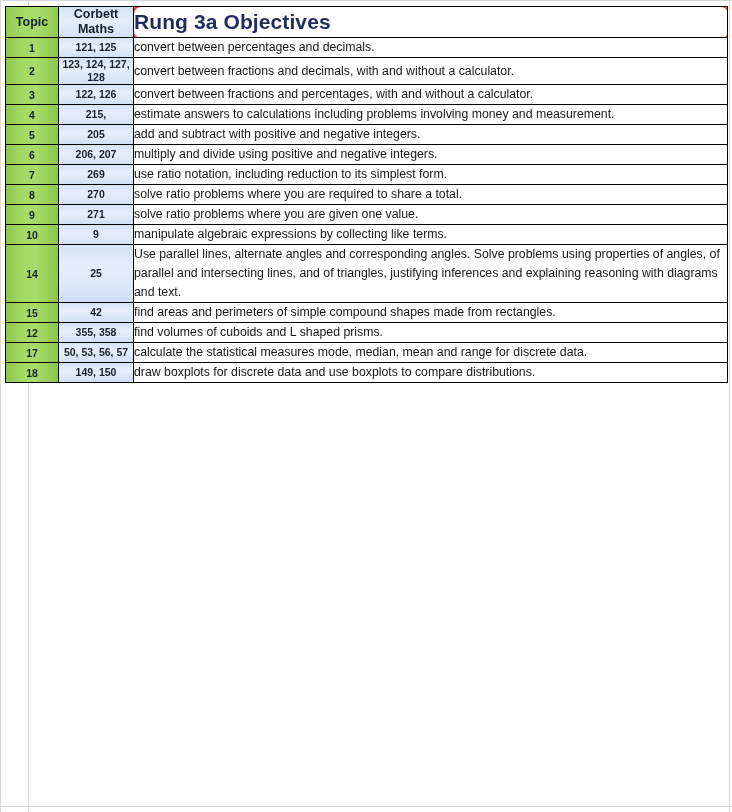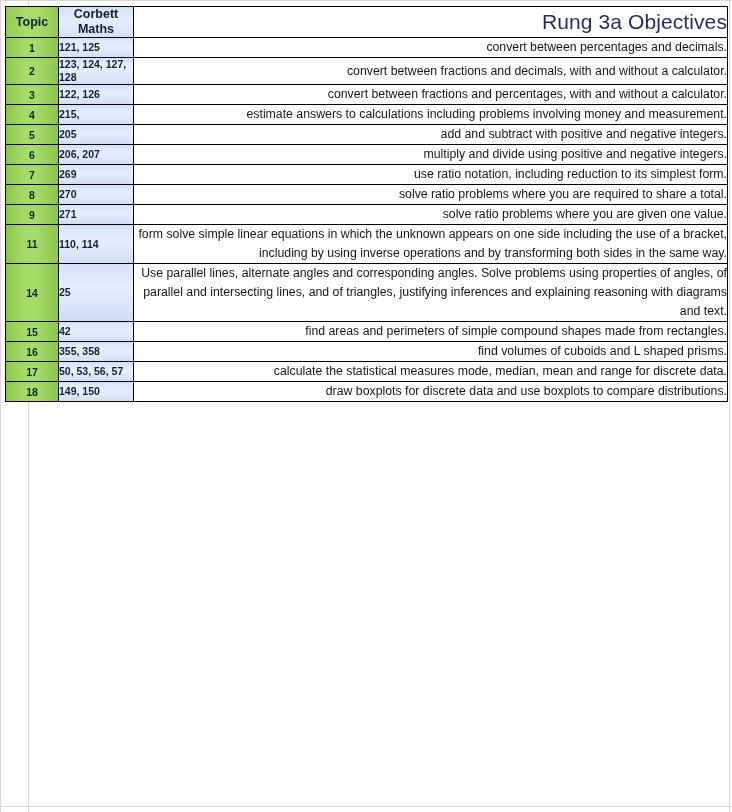--- a/index.html
+++ b/index.html
@@ -71,46 +71,48 @@
     padding: 3px 2px;
   }
   .hdr-topic {
     background: linear-gradient(to right, #93cc52 0%, #a7dc6b 38%, #a7dc6b 62%, #8fc94d 100%);
   }
   .hdr-corbett {
     background: linear-gradient(to bottom, #d5e3f6 0%, #e3edfb 45%, #d3e1f5 100%);
   }
   .hdr-title {
     background: #ffffff;
-    text-align: right;
+    text-align: left;
     font-size: 21px;
-    font-weight: 400;
+    font-weight: 700;
     color: #1f2d5c;
     padding: 8px 6px;
     letter-spacing: 0.1px;
+    border-radius: 7px;
   }
 
   
   td.topic-cell {
     text-align: center;
     font-size: 10.5px;
     font-weight: 700;
     color: #16212e;
     background: linear-gradient(to right, #8cc84b 0%, #a3da66 30%, #a6dc6a 55%, #8bc74a 100%);
   }
   td.corbett-cell {
+    text-align: center;
     font-size: 10.5px;
     font-weight: 700;
     color: #16212e;
     line-height: 13px;
     padding: 2px 3px;
     background: linear-gradient(to bottom, #d6e4f7 0%, #e6eefc 40%, #dae6f8 75%, #cfdef4 100%);
   }
   td.desc-cell {
-    text-align: right;
+    text-align: left;
     font-size: 12.3px;
     color: #171717;
     line-height: 19px;
     padding: 3px 4px 3px 5px;
     background: #ffffff;
   }
 </style>
 </head>
 <body>
 
@@ -177,36 +179,36 @@
           <td class="topic-cell">8</td>
           <td class="corbett-cell">270</td>
           <td class="desc-cell">solve ratio problems where you are required to share a total.</td>
         </tr>
         <tr>
           <td class="topic-cell">9</td>
           <td class="corbett-cell">271</td>
           <td class="desc-cell">solve ratio problems where you are given one value.</td>
         </tr>
         <tr>
-          <td class="topic-cell">11</td>
-          <td class="corbett-cell">110, 114</td>
-          <td class="desc-cell">form solve simple linear equations in which the unknown appears on one side including the use of a bracket, including by using inverse operations and by transforming both sides in the same way.</td>
+          <td class="topic-cell">10</td>
+          <td class="corbett-cell">9</td>
+          <td class="desc-cell">manipulate algebraic expressions by collecting like terms.</td>
         </tr>
         <tr>
           <td class="topic-cell">14</td>
           <td class="corbett-cell">25</td>
           <td class="desc-cell">Use parallel lines, alternate angles and corresponding angles. Solve problems using properties of angles, of parallel and intersecting lines, and of triangles, justifying inferences and explaining reasoning with diagrams and text.</td>
         </tr>
         <tr>
           <td class="topic-cell">15</td>
           <td class="corbett-cell">42</td>
           <td class="desc-cell">find areas and perimeters of simple compound shapes made from rectangles.</td>
         </tr>
         <tr>
-          <td class="topic-cell">16</td>
+          <td class="topic-cell">12</td>
           <td class="corbett-cell">355, 358</td>
           <td class="desc-cell">find volumes of cuboids and L shaped prisms.</td>
         </tr>
         <tr>
           <td class="topic-cell">17</td>
           <td class="corbett-cell">50, 53, 56, 57</td>
           <td class="desc-cell">calculate the statistical measures mode, median, mean and range for discrete data.</td>
         </tr>
         <tr>
           <td class="topic-cell">18</td>

